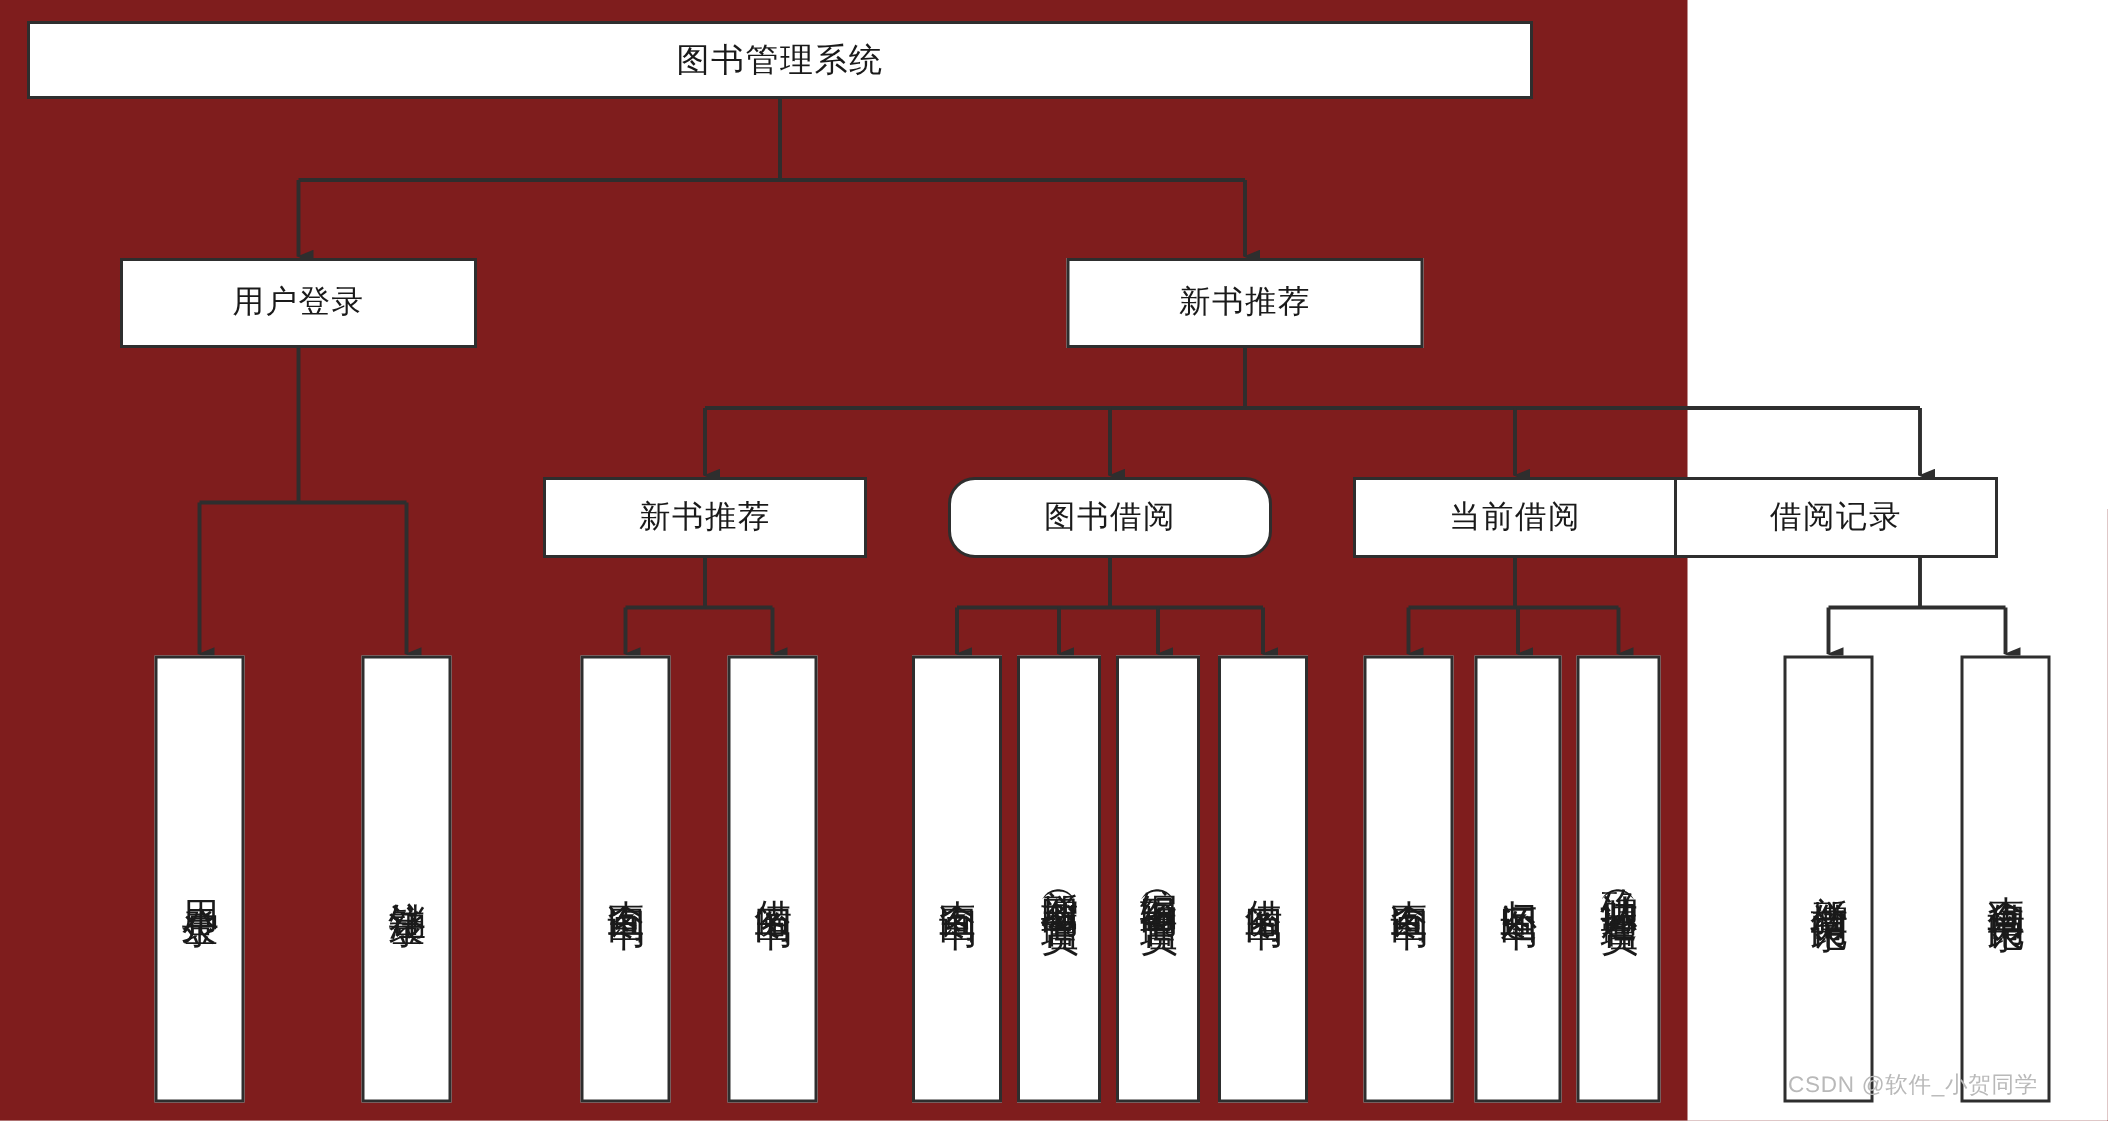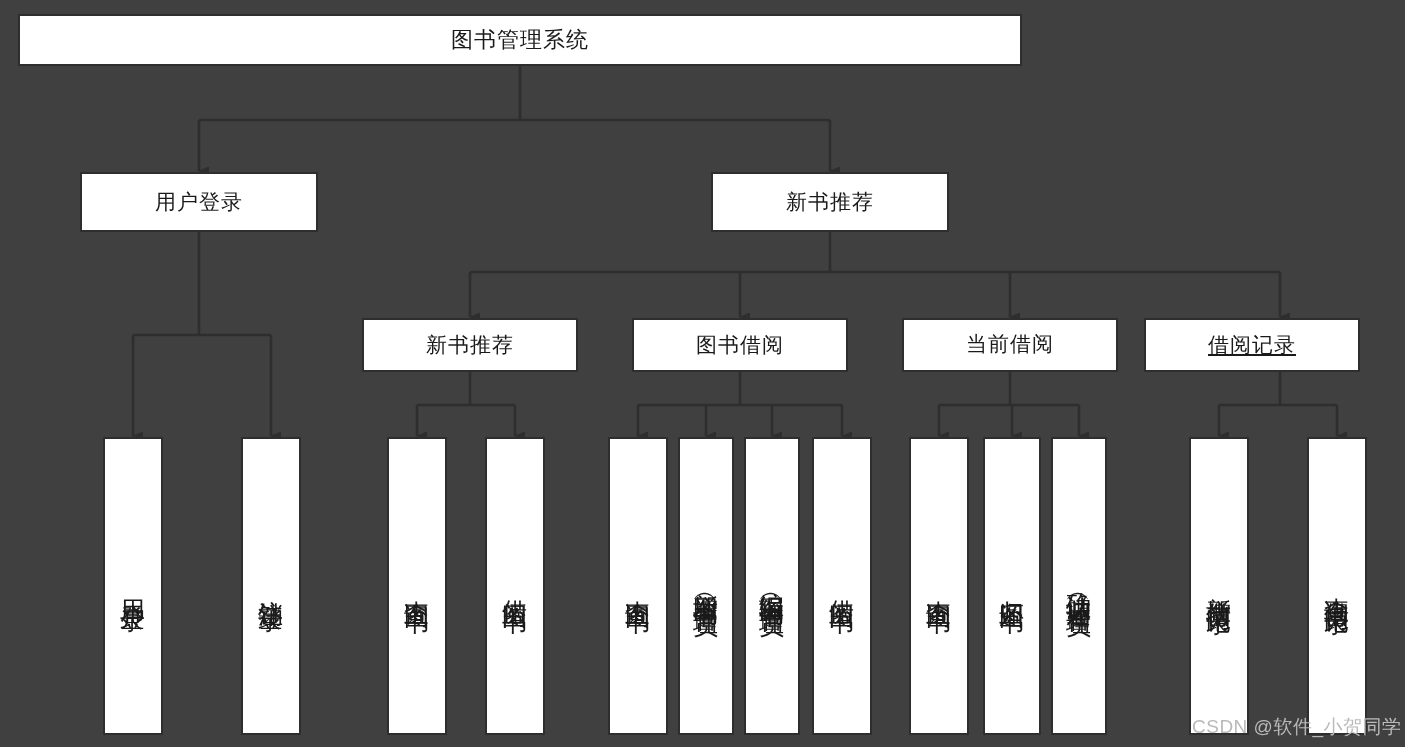--- a/index.html
+++ b/index.html
@@ -8,23 +8,23 @@
     background: #ffffff;
   }
   body {
     width: 1405px;
     height: 747px;
     font-family: "Liberation Sans", "DejaVu Sans", sans-serif;
     overflow: hidden;
   }
   #diagram-root {
     position: relative;
-    width: 1405px;
+    width: 1125px;
     height: 747px;
-    background: #404040;
+    background: #7f1d1d;
   }
   svg.wires {
     position: absolute;
     left: 0;
     top: 0;
     width: 1405px;
     height: 747px;
     pointer-events: none;
   }
   .node {
@@ -59,21 +59,21 @@
     line-height: 1.12;
     letter-spacing: 3px;
     text-align: center;
     max-height: 278px;
     display: block;
   }
   .watermark {
     position: absolute;
     left: 1192px;
     top: 714px;
-    font-size: 19px;
+    font-size: 15px;
     color: #b9b9b9;
     white-space: nowrap;
     letter-spacing: 0.5px;
   }
 </style>
 </head>
 <body>
 
 <div id="diagram-root">
 
@@ -127,27 +127,27 @@
   <div id="node-layer">
       <div class="node node-h" id="node-user-login" style="left: 80px; top: 172px; width: 238px; height: 60px;">
         <span class="node-label">用户登录</span>
       </div>
       <div class="node node-h" id="node-book-manage" style="left: 711px; top: 172px; width: 238px; height: 60px;">
         <span class="node-label">新书推荐</span>
       </div>
       <div class="node node-h" id="node-new-book-rec" style="left: 362px; top: 318px; width: 216px; height: 54px;">
         <span class="node-label">新书推荐</span>
       </div>
-      <div class="node node-h" id="node-book-borrow" style="left: 632px; top: 318px; width: 216px; height: 54px;">
+      <div class="node node-h" id="node-book-borrow" style="left: 632px; top: 318px; width: 216px; height: 54px; border-radius: 18px;">
         <span class="node-label">图书借阅</span>
       </div>
       <div class="node node-h" id="node-current-borrow" style="left: 902px; top: 318px; width: 216px; height: 54px; font-family: Liberation Serif, serif;">
         <span class="node-label">当前借阅</span>
       </div>
-      <div class="node node-h" id="node-borrow-record" style="left: 1144px; top: 318px; width: 216px; height: 54px; text-decoration: underline;">
+      <div class="node node-h" id="node-borrow-record" style="left: 1116px; top: 318px; width: 216px; height: 54px;">
         <span class="node-label">借阅记录</span>
       </div>
       <div class="node node-v" id="node-leaf-user-login" style="left: 103px; top: 437px; width: 60px; height: 298px;">
         <span class="node-label">用户登录</span>
       </div>
       <div class="node node-v" id="node-leaf-user-logout" style="left: 241px; top: 437px; width: 60px; height: 298px;">
         <span class="node-label">注销登录</span>
       </div>
       <div class="node node-v" id="node-leaf-query-book-1" style="left: 387px; top: 437px; width: 60px; height: 298px;">
         <span class="node-label">查询图书</span>

